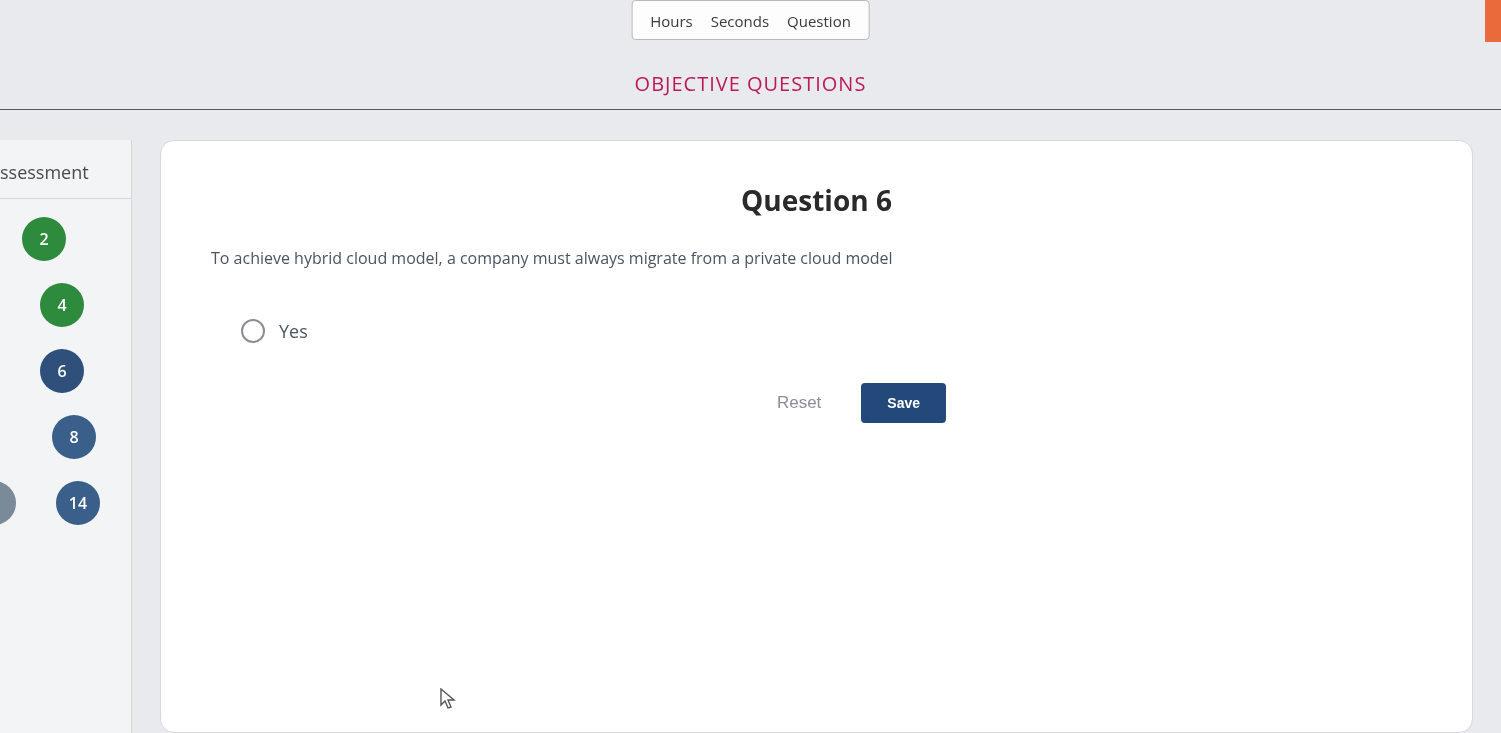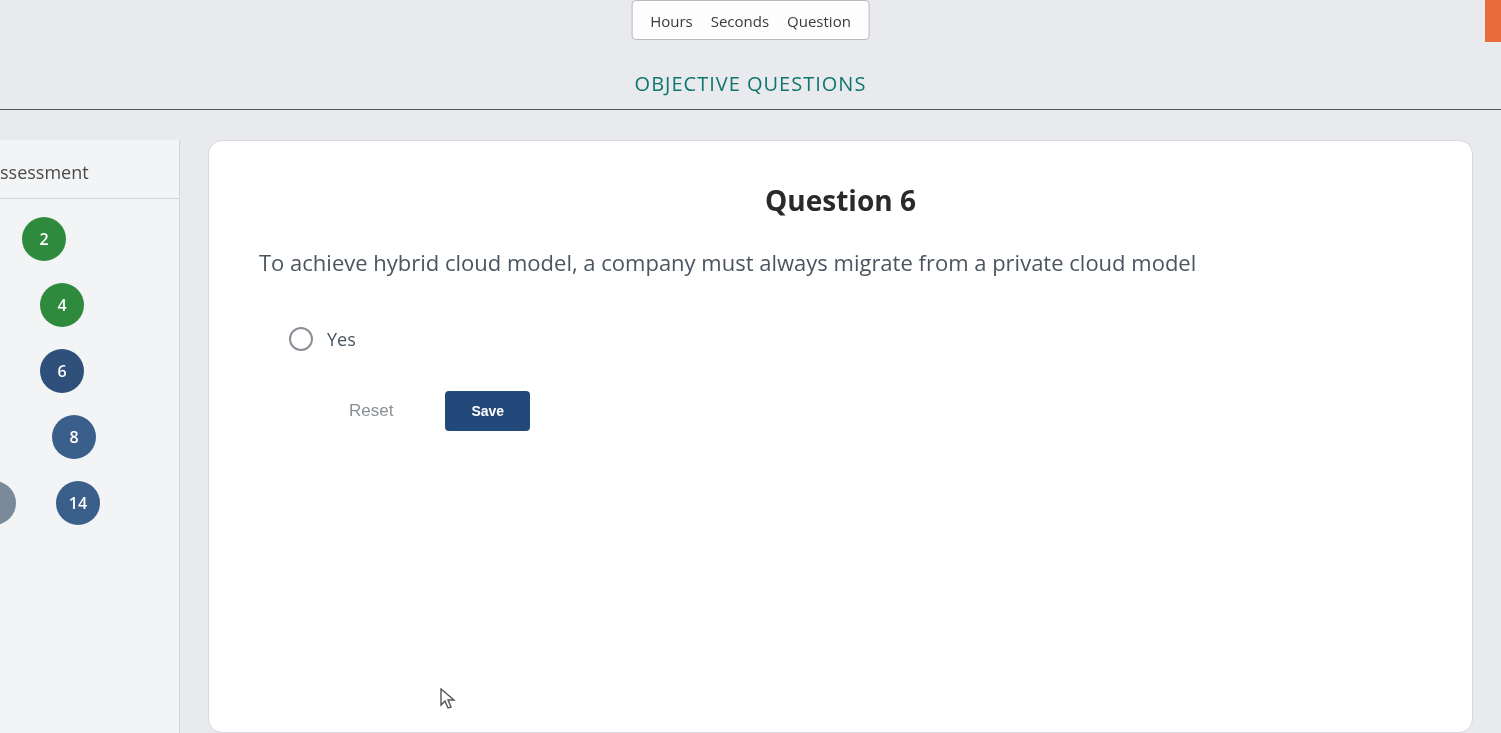--- a/index.html
+++ b/index.html
@@ -32,21 +32,21 @@
 
   
   .section-header {
     position: absolute;
     top: 70px;
     left: 0;
     right: 0;
     text-align: center;
     font-size: 20px;
     letter-spacing: 1px;
-    color: #0f766e;
+    color: #be185d;
     border-bottom: 1px solid #555;
     padding-bottom: 12px;
   }
 
   
   .corner-tab {
     position: absolute;
     top: 0;
     right: 0;
     width: 16px;
@@ -60,21 +60,21 @@
     top: 140px;
     left: 0;
     right: 0;
     bottom: 0;
     display: flex;
     gap: 28px;
   }
 
   
   .sidebar {
-    width: 180px;
+    width: 132px;
     background: #f3f4f6;
     border-right: 1px solid #d3d5d8;
     padding-top: 20px;
     position: relative;
   }
   .sidebar-title {
     font-size: 18px;
     color: #4a4a4a;
     padding: 0 0 14px 0;
     border-bottom: 1px solid #d3d5d8;
@@ -122,21 +122,21 @@
     padding: 40px 50px;
   }
   .q-title {
     text-align: center;
     font-size: 28px;
     font-weight: 700;
     color: #2a2a2a;
     margin-bottom: 28px;
   }
   .q-text {
-    font-size: 22px;
+    font-size: 16px;
     color: #4a5560;
     margin-bottom: 50px;
   }
 
   .options {
     display: flex;
     flex-direction: column;
     gap: 18px;
     padding-left: 30px;
     margin-bottom: 40px;
@@ -156,22 +156,23 @@
     flex-shrink: 0;
   }
   .option-label {
     font-size: 18px;
     color: #4a5560;
   }
 
   .actions {
     display: flex;
     align-items: center;
-    gap: 52px;
+    gap: 40px;
     padding-left: 90px;
+    justify-content: center;
   }
   .reset-btn {
     background: none;
     border: none;
     font-size: 17px;
     color: #8a8f95;
     cursor: pointer;
   }
   .save-btn {
     background: #22497a;

